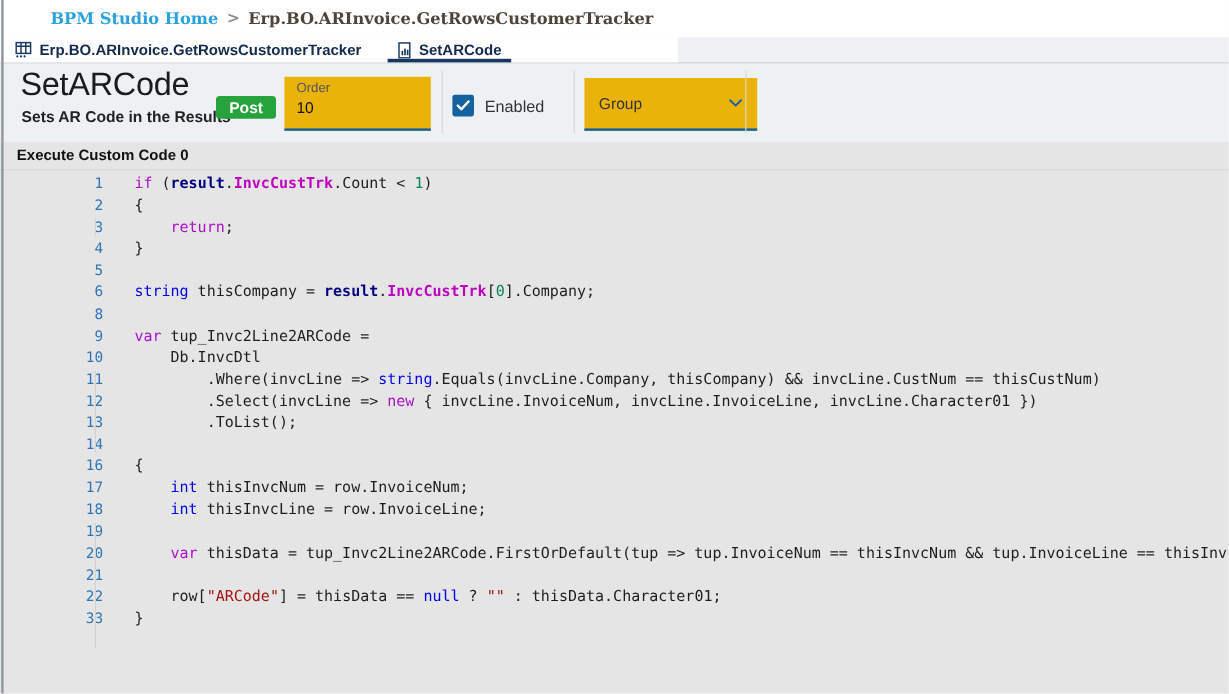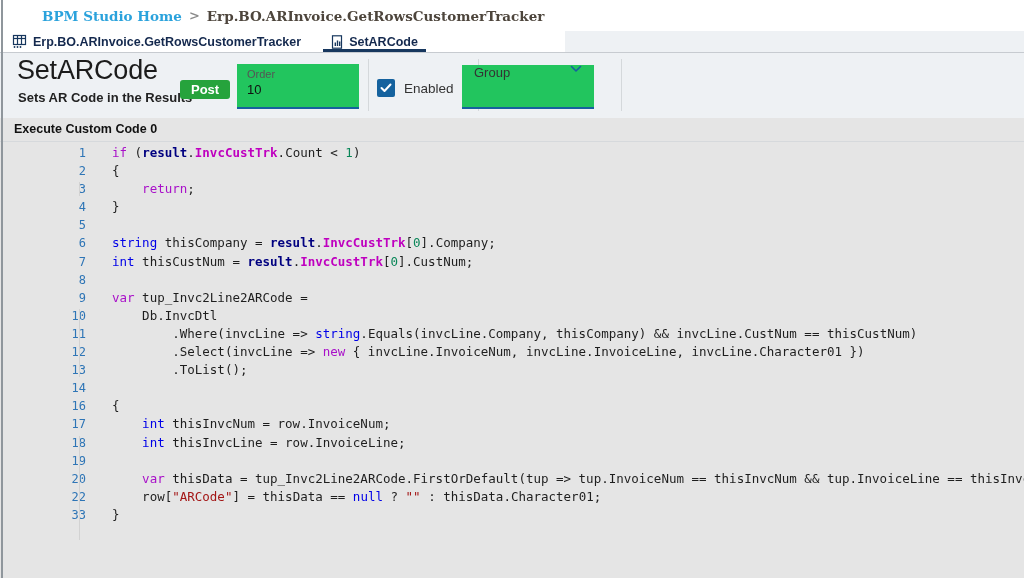--- a/index.html
+++ b/index.html
@@ -29,31 +29,31 @@
   .tab1{margin-left:4px;}
   .tab2{margin-left:14px;}
   .tab.active::after{content:"";position:absolute;left:0;right:0;bottom:0;height:3px;background:#17375e;}
 
   
   .header-band{position:absolute;left:0;top:53px;width:1024px;height:65px;background:#eef1f4;}
   .hb-title{position:absolute;left:17px;top:2px;font-size:27px;color:#1b1b1b;letter-spacing:-0.2px;}
   .hb-sub{position:absolute;left:18px;top:37px;font-size:13px;font-weight:bold;color:#222;}
   .badge{position:absolute;left:180px;top:27px;background:#26a33c;color:#fff;font-size:13px;
     font-weight:bold;padding:2px 11px;border-radius:3px;}
-  .field-box{position:absolute;background:#22c55e;border-bottom:2px solid #15619e;box-sizing:border-box;}
+  .field-box{position:absolute;background:#eab308;border-bottom:2px solid #15619e;box-sizing:border-box;}
   .order-box{left:237px;top:11px;width:122px;height:45px;padding:4px 0 0 10px;}
   .order-label{font-size:11px;color:#555;display:block;}
   .order-input{border:none;outline:none;background:transparent;font-size:13px;color:#111;
     width:100px;padding:2px 0 0 0;font-family:"Liberation Sans",sans-serif;}
   .vdiv{position:absolute;top:6px;height:52px;width:1px;background:#d4d8db;}
   .vdiv1{left:368px;} .vdiv2{left:478px;} .vdiv3{left:621px;}
   .chk{position:absolute;left:377px;top:26px;width:18px;height:18px;background:#15629e;
     border-radius:2px;display:flex;align-items:center;justify-content:center;cursor:pointer;}
   .chk-label{position:absolute;left:404px;top:28px;font-size:13.5px;color:#333;}
-  .group-box{left:462px;top:12px;width:132px;height:44px;display:flex;align-items:flex-start;
+  .group-box{left:487px;top:12px;width:144px;height:44px;display:flex;align-items:center;
     justify-content:space-between;padding:0 12px;cursor:pointer;}
   .group-text{font-size:13px;color:#333;}
 
   
   .editor{position:absolute;left:0;top:118px;width:1024px;height:460px;background:#e5e5e5;}
   .editor-title{height:23px;line-height:23px;padding-left:14px;font-size:12.5px;font-weight:bold;
     color:#111;border-bottom:1px solid #d6d9dc;}
   .code-area{position:relative;padding-top:2px;height:434px;overflow:hidden;cursor:text;
     font-family:"DejaVu Sans Mono","Liberation Mono",monospace;font-size:12.5px;}
   .cl{height:18.1px;line-height:18.1px;white-space:pre;margin-left:36px;}
@@ -143,33 +143,33 @@
 <div class="editor">
   <div class="editor-title">Execute Custom Code 0</div>
   <div class="code-area">
     <div>
         <div class="cl"><span class="ln">1</span><span class="tok-kp">if</span><span class="tok-p"> (</span><span class="tok-v">result</span><span class="tok-p">.</span><span class="tok-t">InvcCustTrk</span><span class="tok-p">.Count &lt; </span><span class="tok-n">1</span><span class="tok-p">)</span></div>
         <div class="cl"><span class="ln">2</span><span class="tok-p">{</span></div>
         <div class="cl"><span class="ln">3</span><span class="tok-p">    </span><span class="tok-kp">return</span><span class="tok-p">;</span></div>
         <div class="cl"><span class="ln">4</span><span class="tok-p">}</span></div>
         <div class="cl"><span class="ln">5</span></div>
         <div class="cl"><span class="ln">6</span><span class="tok-kb">string</span><span class="tok-p"> thisCompany = </span><span class="tok-v">result</span><span class="tok-p">.</span><span class="tok-t">InvcCustTrk</span><span class="tok-p">[</span><span class="tok-n">0</span><span class="tok-p">].Company;</span></div>
-        <div class="cl"><span class="ln">7</span><span class="tok-kb">int</span><span class="tok-p"> thisCustNum = </span><span class="tok-v">result</span><span class="tok-p">.</span><span class="tok-t">InvcCustTrk</span><span class="tok-p">[</span><span class="tok-n">0</span><span class="tok-p">].CustNum;</span></div>
         <div class="cl"><span class="ln">8</span></div>
         <div class="cl"><span class="ln">9</span><span class="tok-kp">var</span><span class="tok-p"> tup_Invc2Line2ARCode =</span></div>
         <div class="cl"><span class="ln">10</span><span class="tok-p">    Db.InvcDtl</span></div>
         <div class="cl"><span class="ln">11</span><span class="tok-p">        .Where(invcLine =&gt; </span><span class="tok-kb">string</span><span class="tok-p">.Equals(invcLine.Company, thisCompany) &amp;&amp; invcLine.CustNum == thisCustNum)</span></div>
         <div class="cl"><span class="ln">12</span><span class="tok-p">        .Select(invcLine =&gt; </span><span class="tok-kp">new</span><span class="tok-p"> { invcLine.InvoiceNum, invcLine.InvoiceLine, invcLine.Character01 })</span></div>
         <div class="cl"><span class="ln">13</span><span class="tok-p">        .ToList();</span></div>
         <div class="cl"><span class="ln">14</span></div>
         <div class="cl"><span class="ln">16</span><span class="tok-p">{</span></div>
         <div class="cl"><span class="ln">17</span><span class="tok-p">    </span><span class="tok-kb">int</span><span class="tok-p"> thisInvcNum = row.InvoiceNum;</span></div>
         <div class="cl"><span class="ln">18</span><span class="tok-p">    </span><span class="tok-kb">int</span><span class="tok-p"> thisInvcLine = row.InvoiceLine;</span></div>
         <div class="cl"><span class="ln">19</span></div>
         <div class="cl"><span class="ln">20</span><span class="tok-p">    </span><span class="tok-kp">var</span><span class="tok-p"> thisData = tup_Invc2Line2ARCode.FirstOrDefault(tup =&gt; tup.InvoiceNum == thisInvcNum &amp;&amp; tup.InvoiceLine == thisInvcLine);</span></div>
+        <div class="cl"><span class="ln">21</span></div>
         <div class="cl"><span class="ln">22</span><span class="tok-p">    row[</span><span class="tok-s">"ARCode"</span><span class="tok-p">] = thisData == </span><span class="tok-kb">null</span><span class="tok-p"> ? </span><span class="tok-s">""</span><span class="tok-p"> : thisData.Character01;</span></div>
         <div class="cl"><span class="ln">33</span><span class="tok-p">}</span></div>
       </div>
   <div class="guide" style="left: 79px; top: 40.2px; height: 14.1px;"></div>
       <div class="guide" style="left: 79px; top: 166.9px; height: 68.4px;"></div>
       <div class="guide" style="left: 79px; top: 293.6px; height: 104.6px;"></div>
     </div>
 </div>
 
 </body></html>

